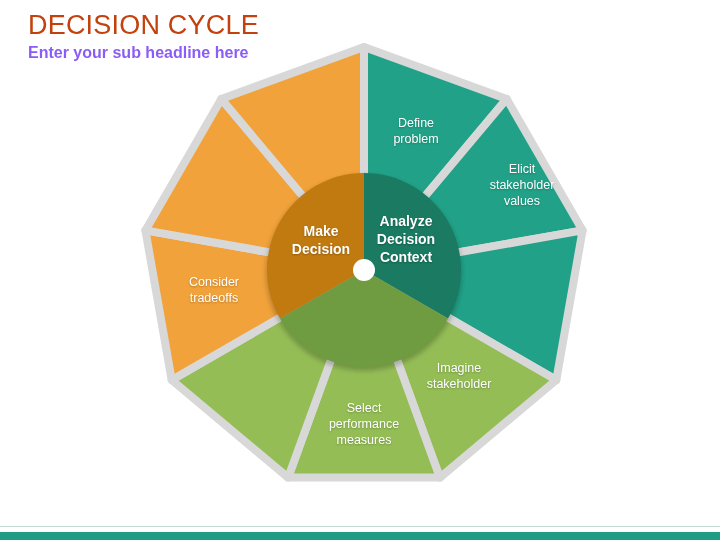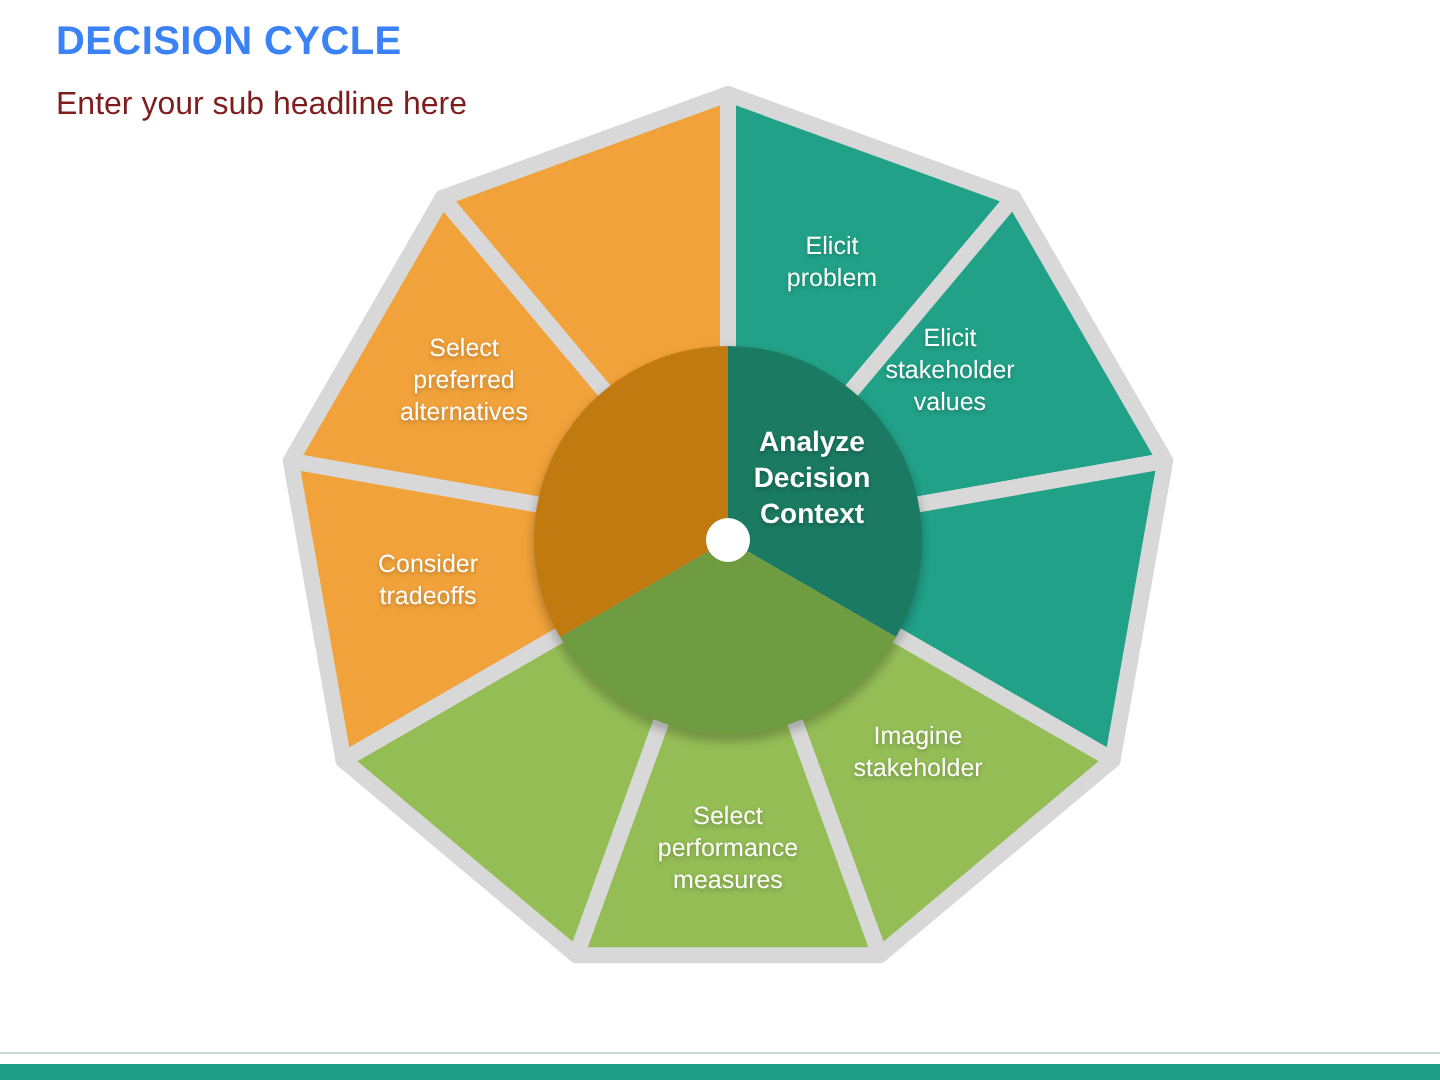--- a/index.html
+++ b/index.html
@@ -2,38 +2,38 @@
 <html><head>
 <meta charset="utf-8">
 <style>
   html,body { margin:0; padding:0; background:#ffffff; }
   .slide {
     position:relative; width:720px; height:540px; overflow:hidden;
     background:#ffffff; font-family:"Liberation Sans", sans-serif;
   }
   .slide-title {
     position:absolute; left:28px; top:10px; margin:0;
-    font-size:20px; font-weight:bold; color:#3b82f6; letter-spacing:0.2px;
+    font-size:27px; font-weight:normal; color:#c2410c; letter-spacing:0.2px;
   }
   .slide-subtitle {
     position:absolute; left:28px; top:44px;
-    font-size:16px; color:#7f1d1d;
+    font-size:16px; color:#8b5cf6;font-weight:bold;
   }
   .diagram { position:absolute; left:0; top:0; width:720px; height:540px; }
   .diagram svg { position:absolute; left:0; top:0; }
   .wedge { stroke:#d8d8d8; stroke-width:8; stroke-linejoin:round; }
   .nonagon { stroke:#8f8f8f; stroke-width:1.5; stroke-linejoin:round; }
   .lbl {
     position:absolute; transform:translate(-50%,-50%);
     color:#ffffff; text-align:center; font-size:12.5px; line-height:1.28;
     text-shadow:0 1px 2px rgba(0,0,0,0.25);
   }
   .lbl-inner { font-weight:bold; font-size:14px; line-height:1.3; }
   .lbl-define    { left:416px; top:131px; width:70px; }
-  .lbl-elicit    { left:475px; top:185px; width:86px;text-align:center; }
+  .lbl-elicit    { left:522px; top:185px; width:86px;text-align:center; }
   .lbl-identify  { left:516px; top:295px; width:128px; }
   .lbl-imagine   { left:459px; top:376px; width:86px; }
   .lbl-selperf   { left:364px; top:412px; width:96px;margin-top:12px; }
   .lbl-assess    { left:263px; top:376px; width:112px; }
   .lbl-consider  { left:214px; top:290px; width:74px; }
   .lbl-selpref   { left:232px; top:190px; width:84px; }
   .lbl-implement { left:313px; top:131px; width:94px; }
   .lbl-make      { left:321px; top:240px; width:74px; }
   .lbl-analyze   { left:406px; top:239px; width:78px; }
   .lbl-evaluate  { left:364px; top:317px; width:86px; }
@@ -75,25 +75,25 @@
 
       <circle cx="364" cy="273" r="98" fill="rgba(0,0,0,0.22)" filter="url(#softshadow)"></circle>
 
       <path d="M364,270 L364,173 A97,97 0 0 1 448,318.5 Z" fill="#1A7A62"></path>
       <path d="M364,270 L448,318.5 A97,97 0 0 1 280,318.5 Z" fill="#6F9C40"></path>
       <path d="M364,270 L280,318.5 A97,97 0 0 1 364,173 Z" fill="#C17A10"></path>
 
       <circle cx="364" cy="270" r="11" fill="#FFFFFF"></circle>
     </svg>
 
-    <div class="lbl lbl-define">Elicit problem</div>
+    <div class="lbl lbl-define">Define problem</div>
     <div class="lbl lbl-elicit">Elicit stakeholder values</div>
     <div class="lbl lbl-imagine">Imagine stakeholder</div>
     <div class="lbl lbl-selperf">Select performance measures</div>
     <div class="lbl lbl-consider">Consider tradeoffs</div>
-    <div class="lbl lbl-selpref">Select preferred alternatives</div>
 
     <div class="lbl lbl-inner lbl-analyze">Analyze Decision Context</div>
+    <div class="lbl lbl-inner lbl-make">Make Decision</div>
   </div>
 
   <div class="footer-line"></div>
   <div class="footer-bar" style="background: rgb(30, 156, 132);"></div>
 </div>
 
 </body></html>

